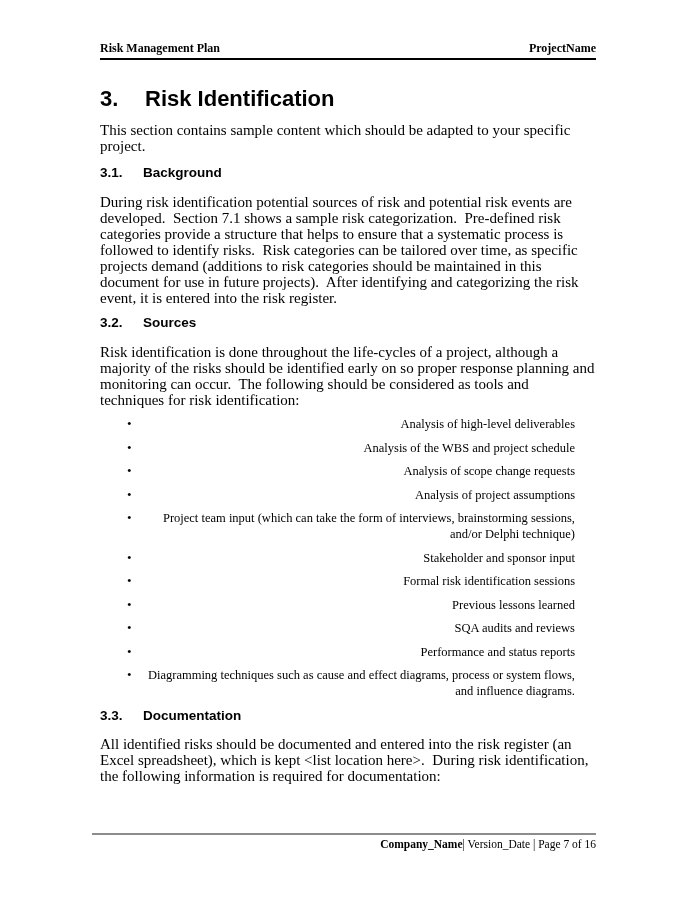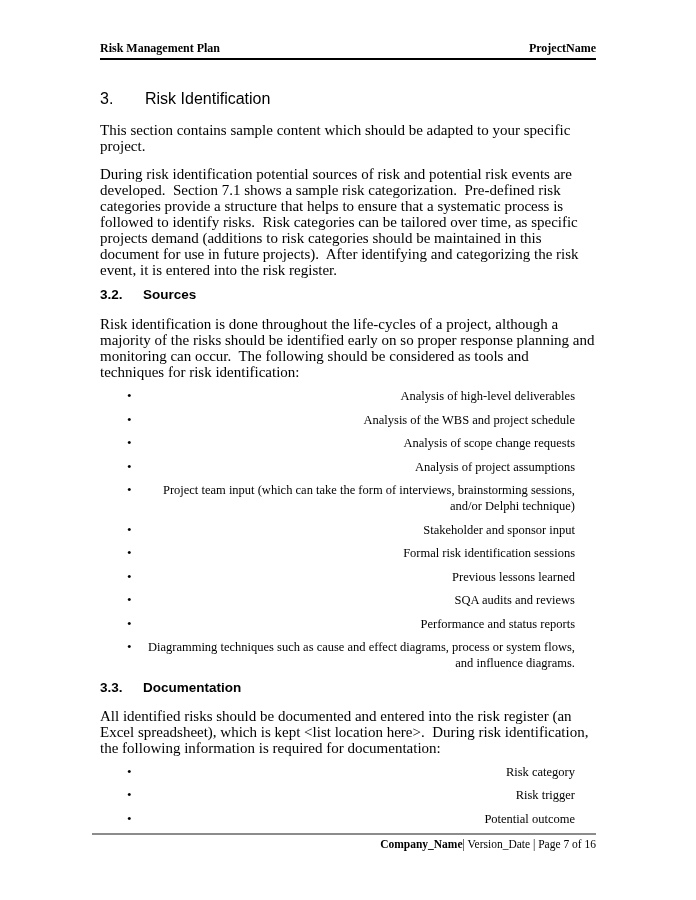--- a/index.html
+++ b/index.html
@@ -28,23 +28,23 @@
     align-items: flex-end;
     font-size: 12px;
     line-height: 13px;
     font-weight: bold;
     border-bottom: 2px solid #000000;
     padding-bottom: 3px;
   }
   
   h1.sec1 {
     font-family: "Liberation Sans", sans-serif;
-    font-size: 16px;
+    font-size: 22px;
     line-height: 22px;
-    font-weight: normal;
+    font-weight: bold;
     margin-top: 28px;
   }
   h1.sec1 .num { display: inline-block; width: 45px; }
   h2.sec2 {
     font-family: "Liberation Sans", sans-serif;
     font-size: 13.5px;
     line-height: 18px;
     font-weight: bold;
   }
   h2.sec2 .num { display: inline-block; width: 43px; }
@@ -105,20 +105,23 @@
       <span>Risk Management Plan</span>
       <span>ProjectName</span>
     </div>
 
     <h1 class="sec1">
       <span class="num">3.</span><span>Risk Identification</span>
     </h1>
 
     <p class="body-text intro">This section contains sample content which should be adapted to your specific project.</p>
 
+    <h2 class="sec2 mt-3-1">
+      <span class="num">3.1.</span><span>Background</span>
+    </h2>
 
     <p class="body-text">During risk identification potential sources of risk and potential risk events are developed.  Section 7.1 shows a sample risk categorization.  Pre-defined risk categories provide a structure that helps to ensure that a systematic process is followed to identify risks.  Risk categories can be tailored over time, as specific projects demand (additions to risk categories should be maintained in this document for use in future projects).  After identifying and categorizing the risk event, it is entered into the risk register.</p>
 
     <h2 class="sec2 mt-3-2">
       <span class="num">3.2.</span><span>Sources</span>
     </h2>
 
     <p class="body-text">Risk identification is done throughout the life-cycles of a project, although a majority of the risks should be identified early on so proper response planning and monitoring can occur.  The following should be considered as tools and techniques for risk identification:</p>
 
     <ul class="bullets">
@@ -134,24 +137,19 @@
         <li>Performance and status reports</li>
         <li>Diagramming techniques such as cause and effect diagrams, process or system flows, and influence diagrams.</li>
       </ul>
 
     <h2 class="sec2 mt-3-3">
       <span class="num">3.3.</span><span>Documentation</span>
     </h2>
 
     <p class="body-text doc-para">All identified risks should be documented and entered into the risk register (an Excel spreadsheet), which is kept &lt;list location here&gt;.  During risk identification, the following information is required for documentation:</p>
 
-    <ul class="bullets">
-        <li>Risk category</li>
-        <li>Risk trigger</li>
-        <li>Potential outcome</li>
-      </ul>
 
   </div>
 
   <div class="doc-footer">
     <span class="company">Company_Name</span><span>| Version_Date | Page 7 of 16</span>
   </div>
 </div>
 
 </body></html>

